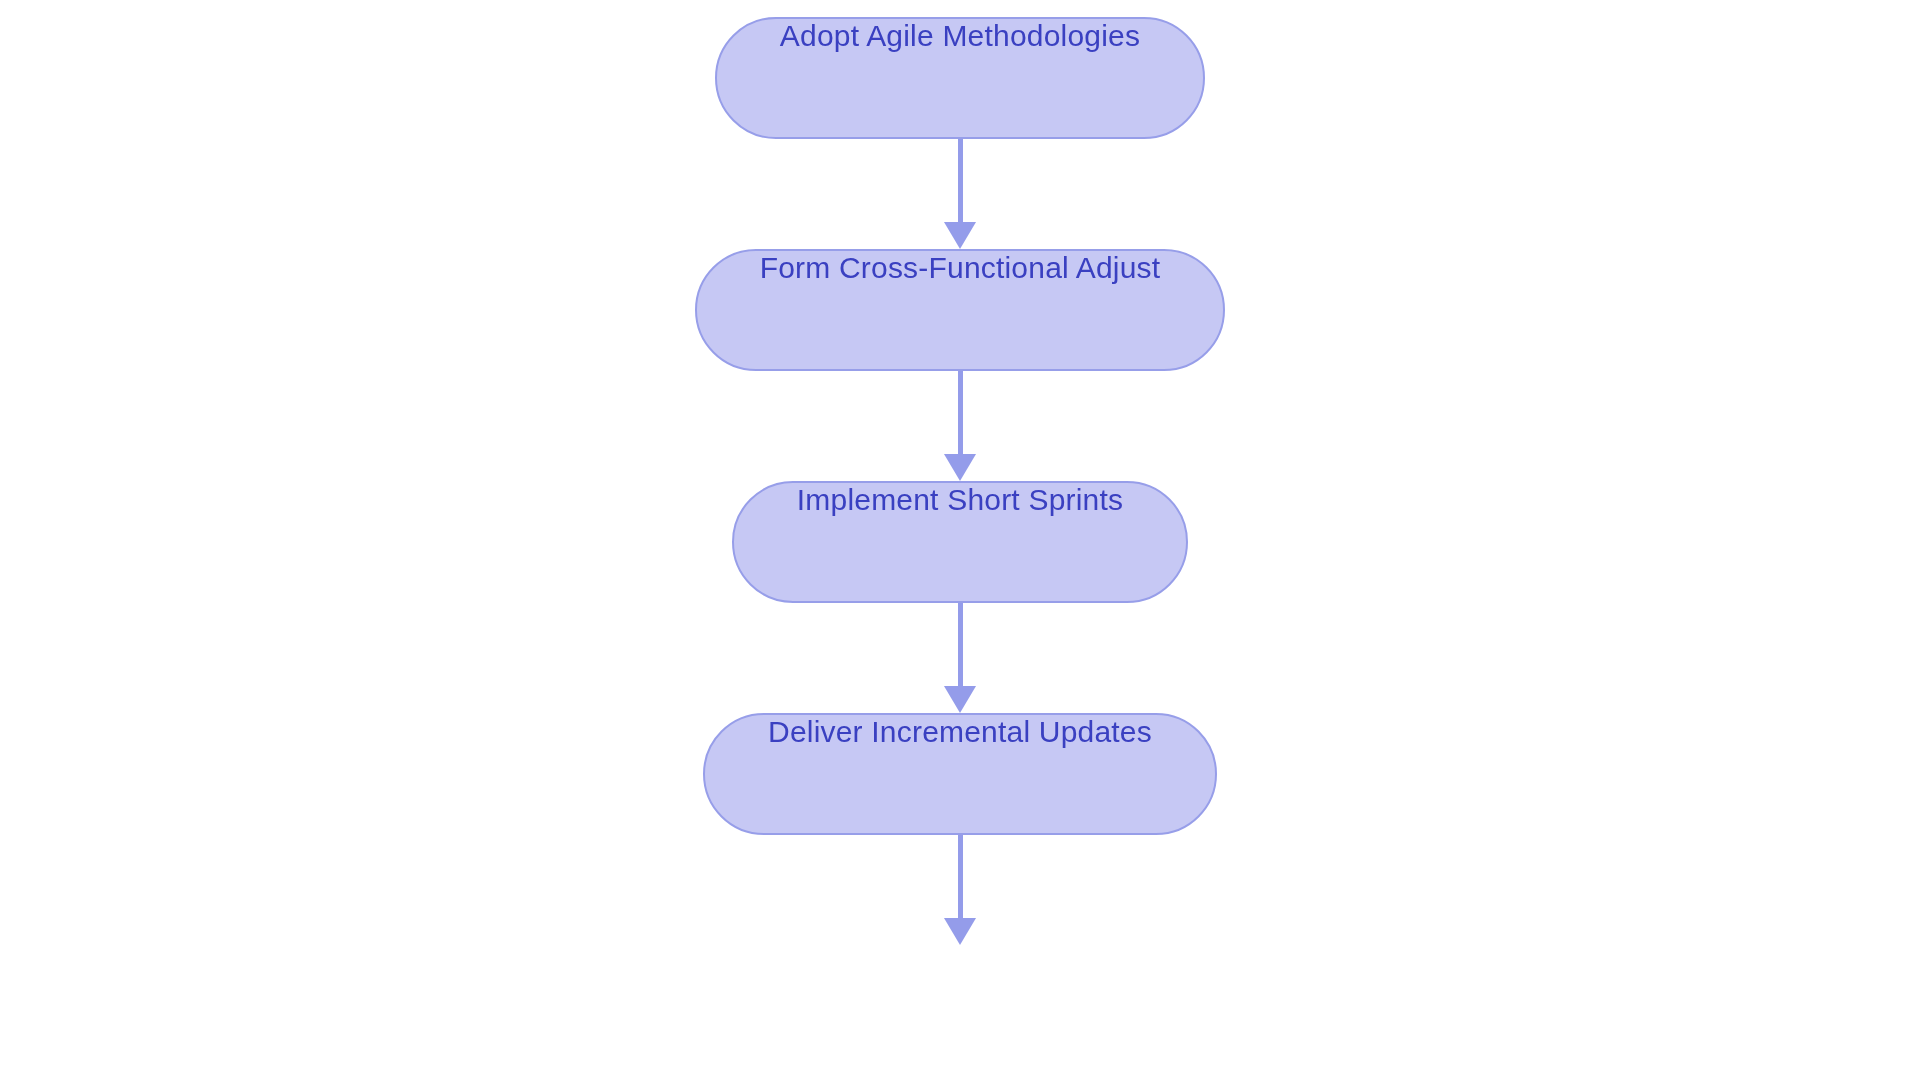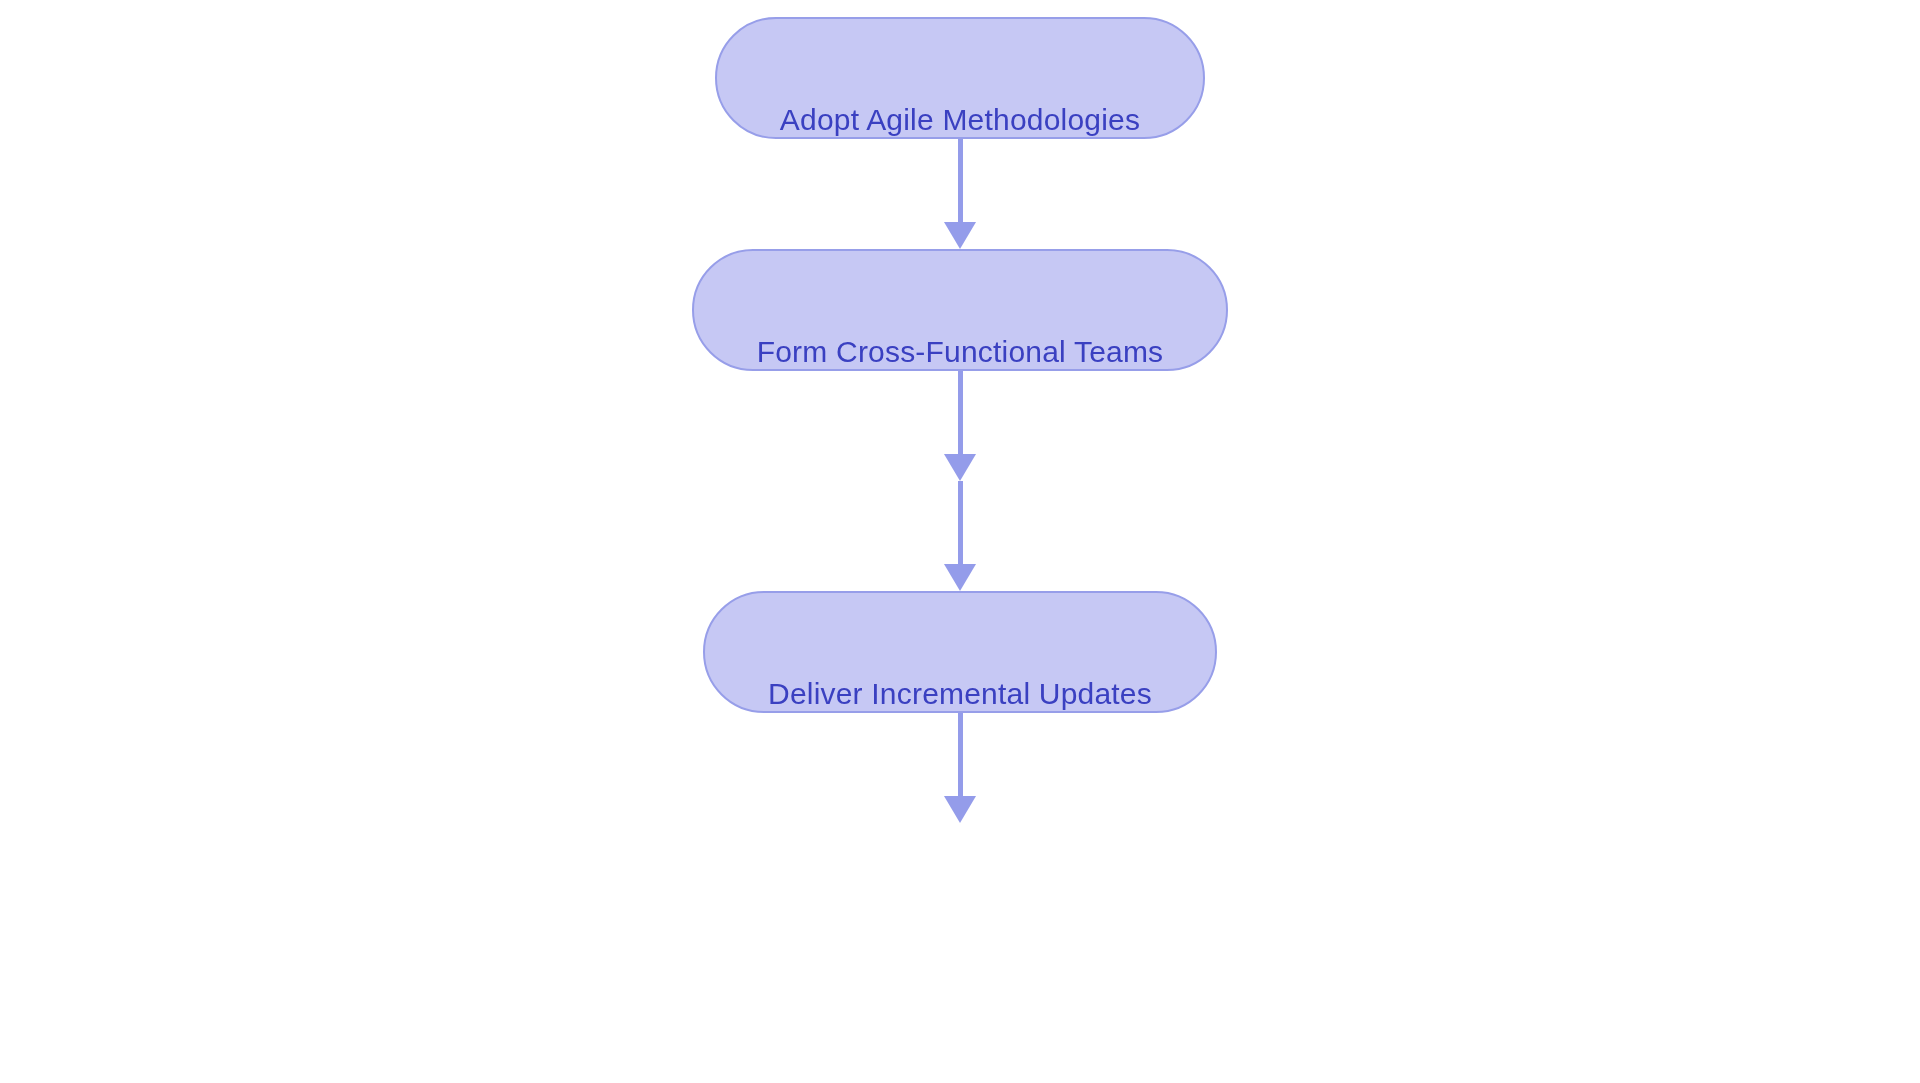--- a/index.html
+++ b/index.html
@@ -25,21 +25,21 @@
     align-items: center;
     padding-top: 17px;
   }
   .flow-node {
     background: var(--node-fill);
     border: 2px solid var(--node-border);
     border-radius: 62px;
     height: 122px;
     padding: 0 63px;
     display: flex;
-    align-items: flex-end;
+    align-items: flex-start;
     justify-content: center;
     color: var(--node-text);
     font-size: 30px;
     font-weight: 400;
     letter-spacing: 0.2px;
     white-space: nowrap;
     flex: 0 0 auto;
   }
   .connector {
     height: 110px;
@@ -69,28 +69,31 @@
   <div class="flow-node">
     <span>Adopt Agile Methodologies</span>
   </div>
 
   <div class="connector">
     <div class="arrow-shaft"></div>
     <div class="arrow-head"></div>
   </div>
 
   <div class="flow-node">
-    <span>Form Cross-Functional Teams</span>
+    <span>Form Cross-Functional Adjust</span>
   </div>
 
   <div class="connector">
     <div class="arrow-shaft"></div>
     <div class="arrow-head"></div>
   </div>
 
+  <div class="flow-node">
+    <span>Implement Short Sprints</span>
+  </div>
 
   <div class="connector">
     <div class="arrow-shaft"></div>
     <div class="arrow-head"></div>
   </div>
 
   <div class="flow-node">
     <span>Deliver Incremental Updates</span>
   </div>
 

